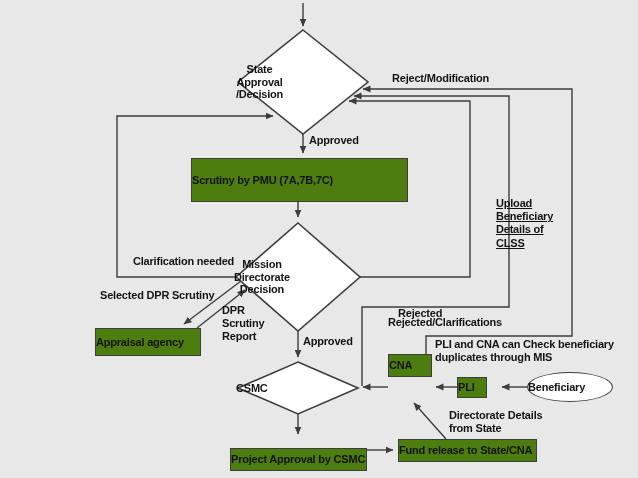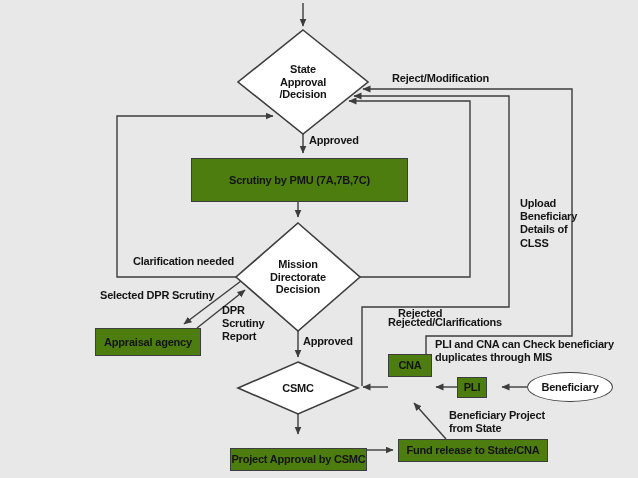--- a/index.html
+++ b/index.html
@@ -2,21 +2,21 @@
 <html><head>
 <meta charset="utf-8">
 <style>
   html,body{margin:0;padding:0;background:#ffffff;}
   .stage{
     position:relative;width:638px;height:478px;background:#e8e8e8;
     font-family:"Liberation Sans",sans-serif;overflow:hidden;
   }
   svg.wires{position:absolute;left:0;top:0;width:638px;height:478px;}
   svg.wires polyline{fill:none;stroke:#3d3d3d;stroke-width:1.4;}
-  .node{position:absolute;box-sizing:border-box;display:flex;align-items:center;justify-content:center;
+  .node{position:absolute;box-sizing:border-box;display:flex;align-items:center;justify-content:flex-start;
         color:#141414;font-weight:bold;font-size:11px;letter-spacing:-0.2px;line-height:1.18;
         text-align:center;white-space:pre-line;}
   .rectnode{background:#4d7c0f;border:1.5px solid #3d3d3d;}
   .ellipsenode{background:#ffffff;border:1.5px solid #3d3d3d;border-radius:50%;}
   .diamond{background:transparent;}
   .diamond svg{position:absolute;left:0;top:0;width:100%;height:100%;}
   .diamond polygon{fill:#ffffff;stroke:#3d3d3d;stroke-width:1.6;}
   .dtext{position:relative;z-index:2;}
   .label{position:absolute;color:#141414;font-weight:bold;font-size:11px;letter-spacing:-0.2px;
          line-height:1.2;white-space:pre-line;}
@@ -93,36 +93,36 @@
   </div>
 
   <div class="node ellipsenode" style="left:527px;top:372px;width:86px;height:30px;">
     <span>Beneficiary</span>
   </div>
 
   <div class="node rectnode" style="left:230px;top:448px;width:137px;height:23px;">
     <span>Project Approval by CSMC</span>
   </div>
 
-  <div class="node rectnode" style="left:398px;top:439px;width:150px;height:23px;">
+  <div class="node rectnode" style="left:398px;top:439px;width:139px;height:23px;">
     <span>Fund release to State/CNA</span>
   </div>
 
   <div class="label" style="left:392px;top:72px;">Reject/Modification</div>
   <div class="label" style="left:309px;top:134px;">Approved</div>
   <div class="label" style="left:133px;top:255px;">Clarification needed</div>
   <div class="label" style="left:100px;top:289px;">Selected DPR Scrutiny</div>
   <div class="label left" style="left:222px;top:304px;">DPR
 Scrutiny
 Report</div>
   <div class="label" style="left:398px;top:263px;margin-top:44px;">Rejected</div>
   <div class="label" style="left:303px;top:335px;">Approved</div>
-  <div class="label left" style="left:520px;top:197px;width:56px;">Upload
+  <div class="label left" style="left:496px;top:197px;width:56px;text-decoration:underline;">Upload
 Beneficiary
 Details of
 CLSS</div>
   <div class="label" style="left:367px;top:316px;padding-left:21px;">Rejected/Clarifications</div>
   <div class="label left" style="left:435px;top:338px;">PLI and CNA can Check beneficiary
 duplicates through MIS</div>
-  <div class="label left" style="left:449px;top:409px;">Beneficiary Project
+  <div class="label left" style="left:449px;top:409px;">Directorate Details
 from State</div>
 
 </div>
 
 </body></html>

